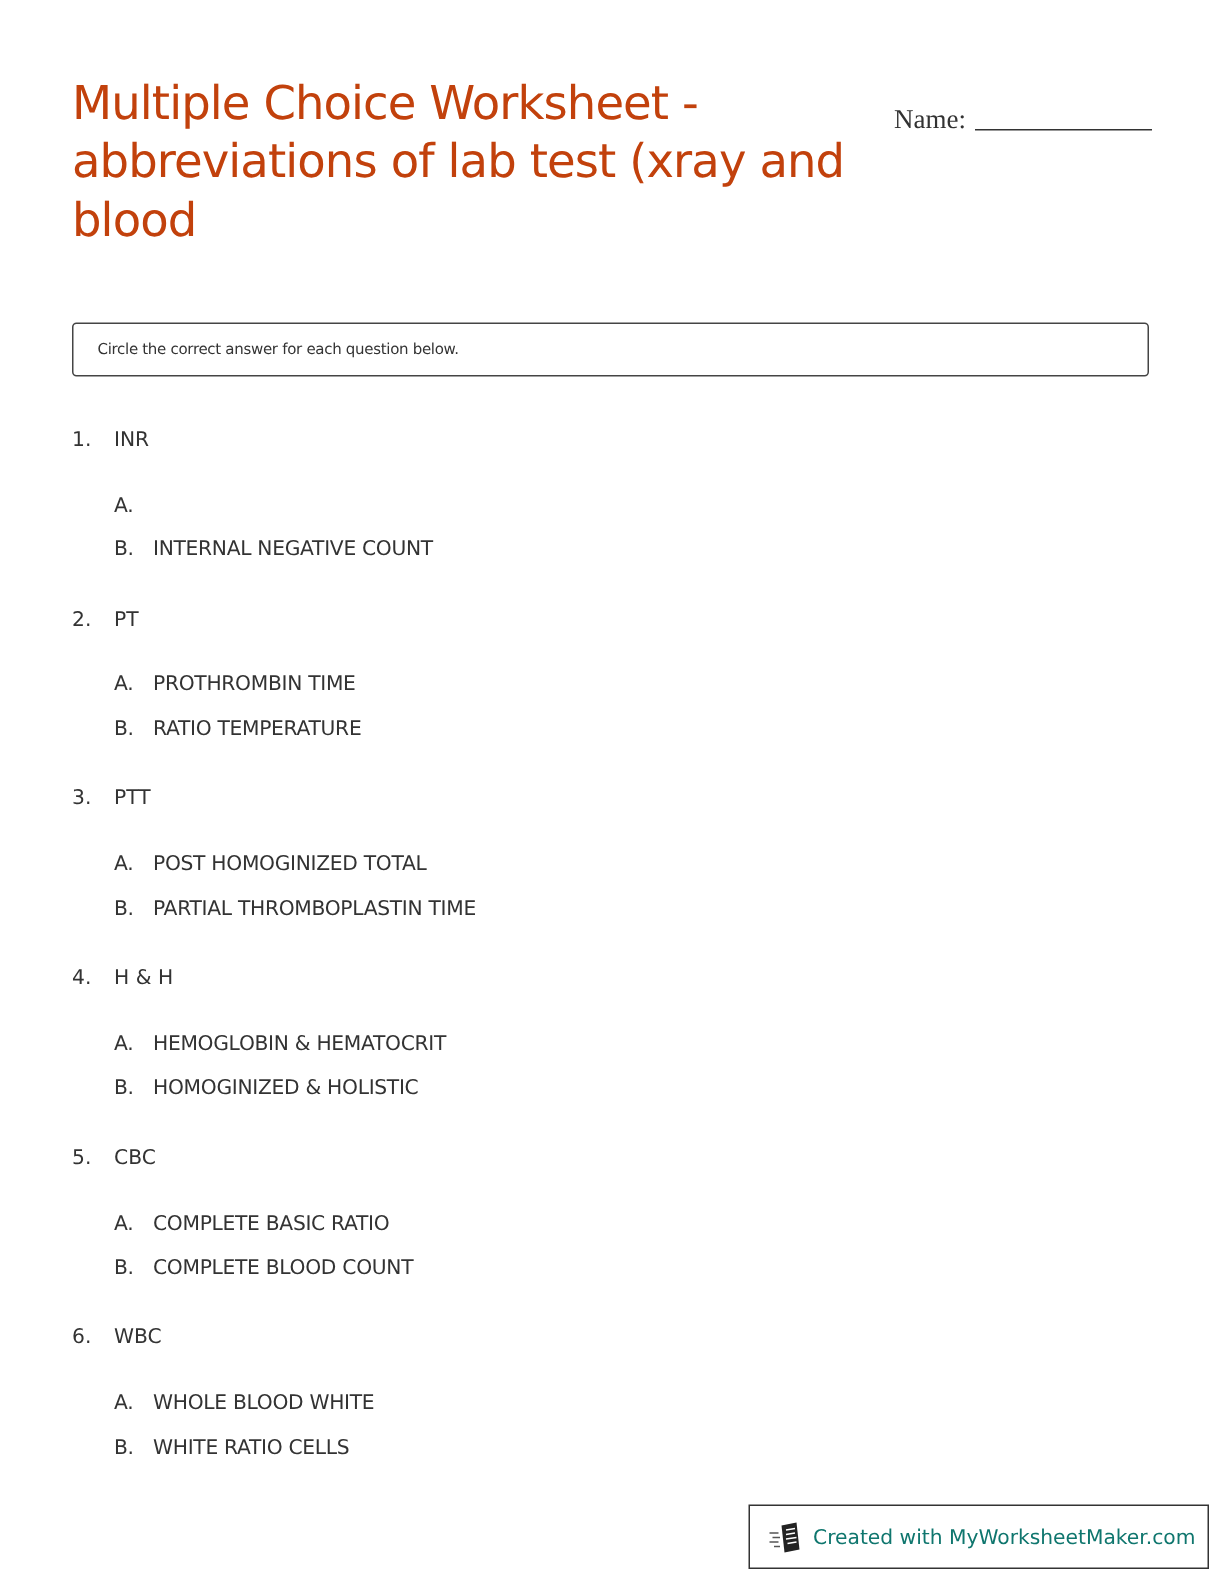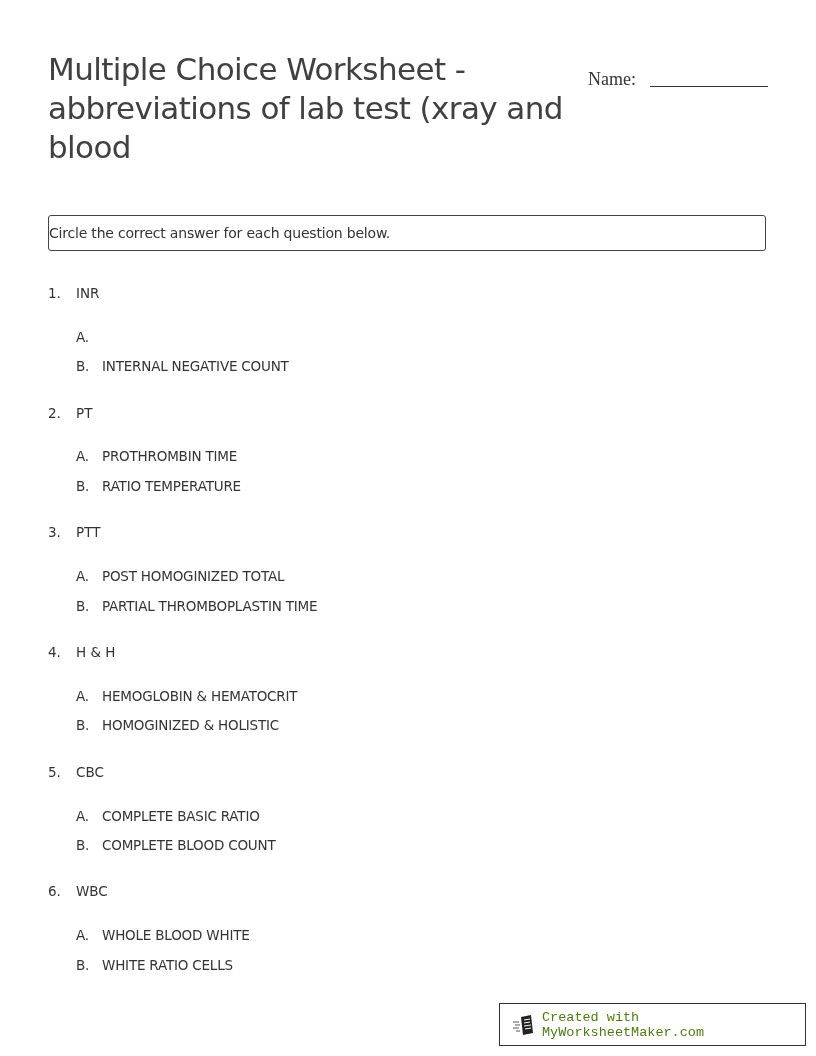--- a/index.html
+++ b/index.html
@@ -16,63 +16,63 @@
       color: #333333;
     }
     .title {
       position: absolute;
       left: 48px;
       top: 50px;
       width: 520px;
       font-family: "DejaVu Sans", sans-serif;
       font-size: 31px;
       line-height: 39px;
-      color: #404040;
+      color: #c2410c;
       font-weight: normal;
       margin: 0;
       letter-spacing: -0.6px;
     }
     .meta {
       position: absolute;
       left: 580px;
       top: 52px;
       width: 200px;
       font-family: "Liberation Serif", serif;
       font-size: 18px;
       color: #333333;
     }
     .meta-row {
       display: flex;
       align-items: flex-end;
       height: 38px;
     }
     .meta-label {
       width: 64px;
-      text-align: center;
+      text-align: right;
       margin-right: 6px;
     }
     .meta-line {
       width: 118px;
       border-bottom: 1.3px solid #333333;
       height: 22px;
       margin-bottom: 3px;
     }
     .instructions {
       position: absolute;
       left: 48px;
       top: 215px;
       width: 718px;
       height: 36px;
       border: 1.3px solid #444444;
       border-radius: 3px;
       box-sizing: border-box;
-      padding-left: 0;
-      display: flex;
-      align-items: center;
-      font-size: 14px;
+      padding-left: 16px;
+      display: flex;
+      align-items: center;
+      font-size: 10px;
       color: #333333;
       letter-spacing: -0.2px;
     }
     .questions {
       position: absolute;
       left: 48px;
       top: 282px;
       width: 720px;
     }
     .question {
@@ -109,22 +109,21 @@
       left: 499px;
       top: 1003px;
       width: 307px;
       height: 43px;
       border: 1.3px solid #333333;
       box-sizing: border-box;
       display: flex;
       align-items: center;
       padding-left: 12px;
       font-size: 13.5px;
-      color: #4d7c0f;
-      font-family: Liberation Mono, monospace;
+      color: #0f766e;
     }
     .badge-icon {
       width: 24px;
       height: 22px;
       margin-right: 6px;
       display: inline-block;
     }
   </style>
 </head>
 <body>

